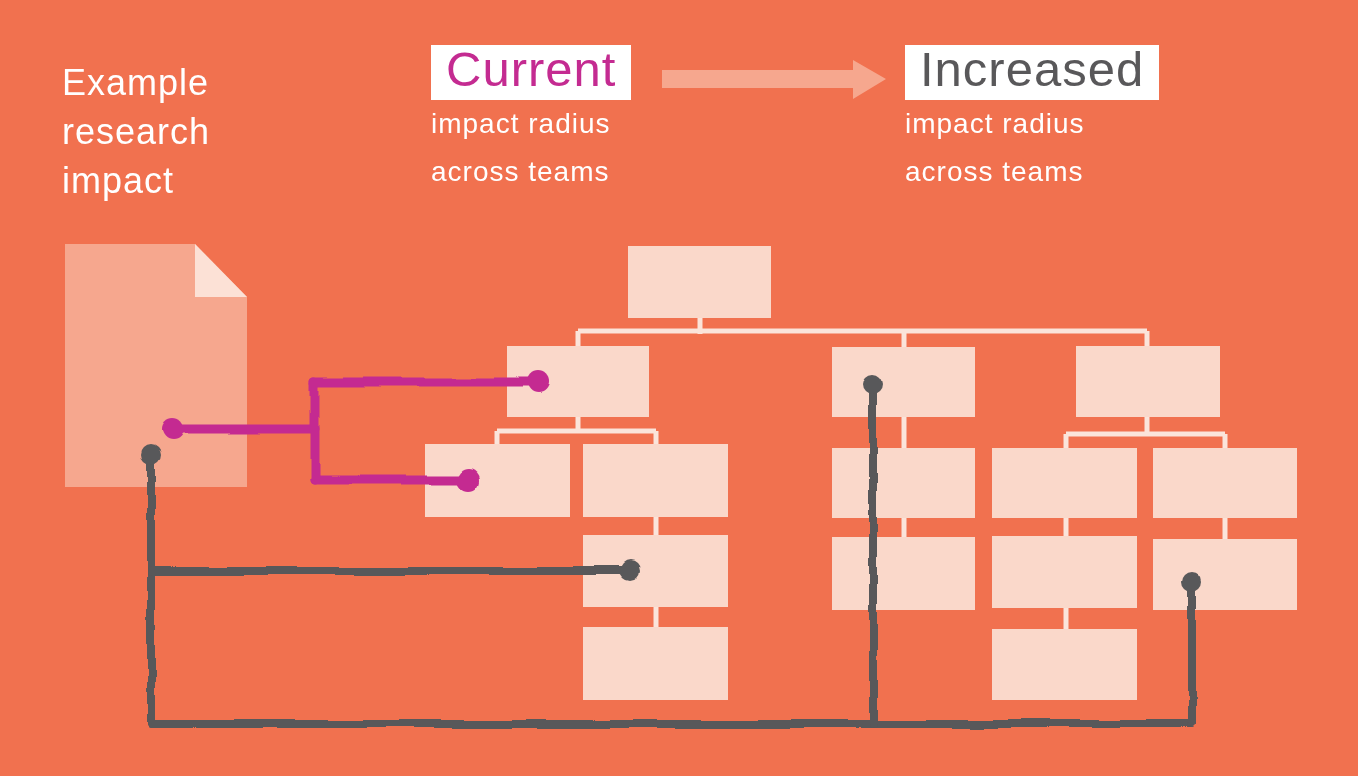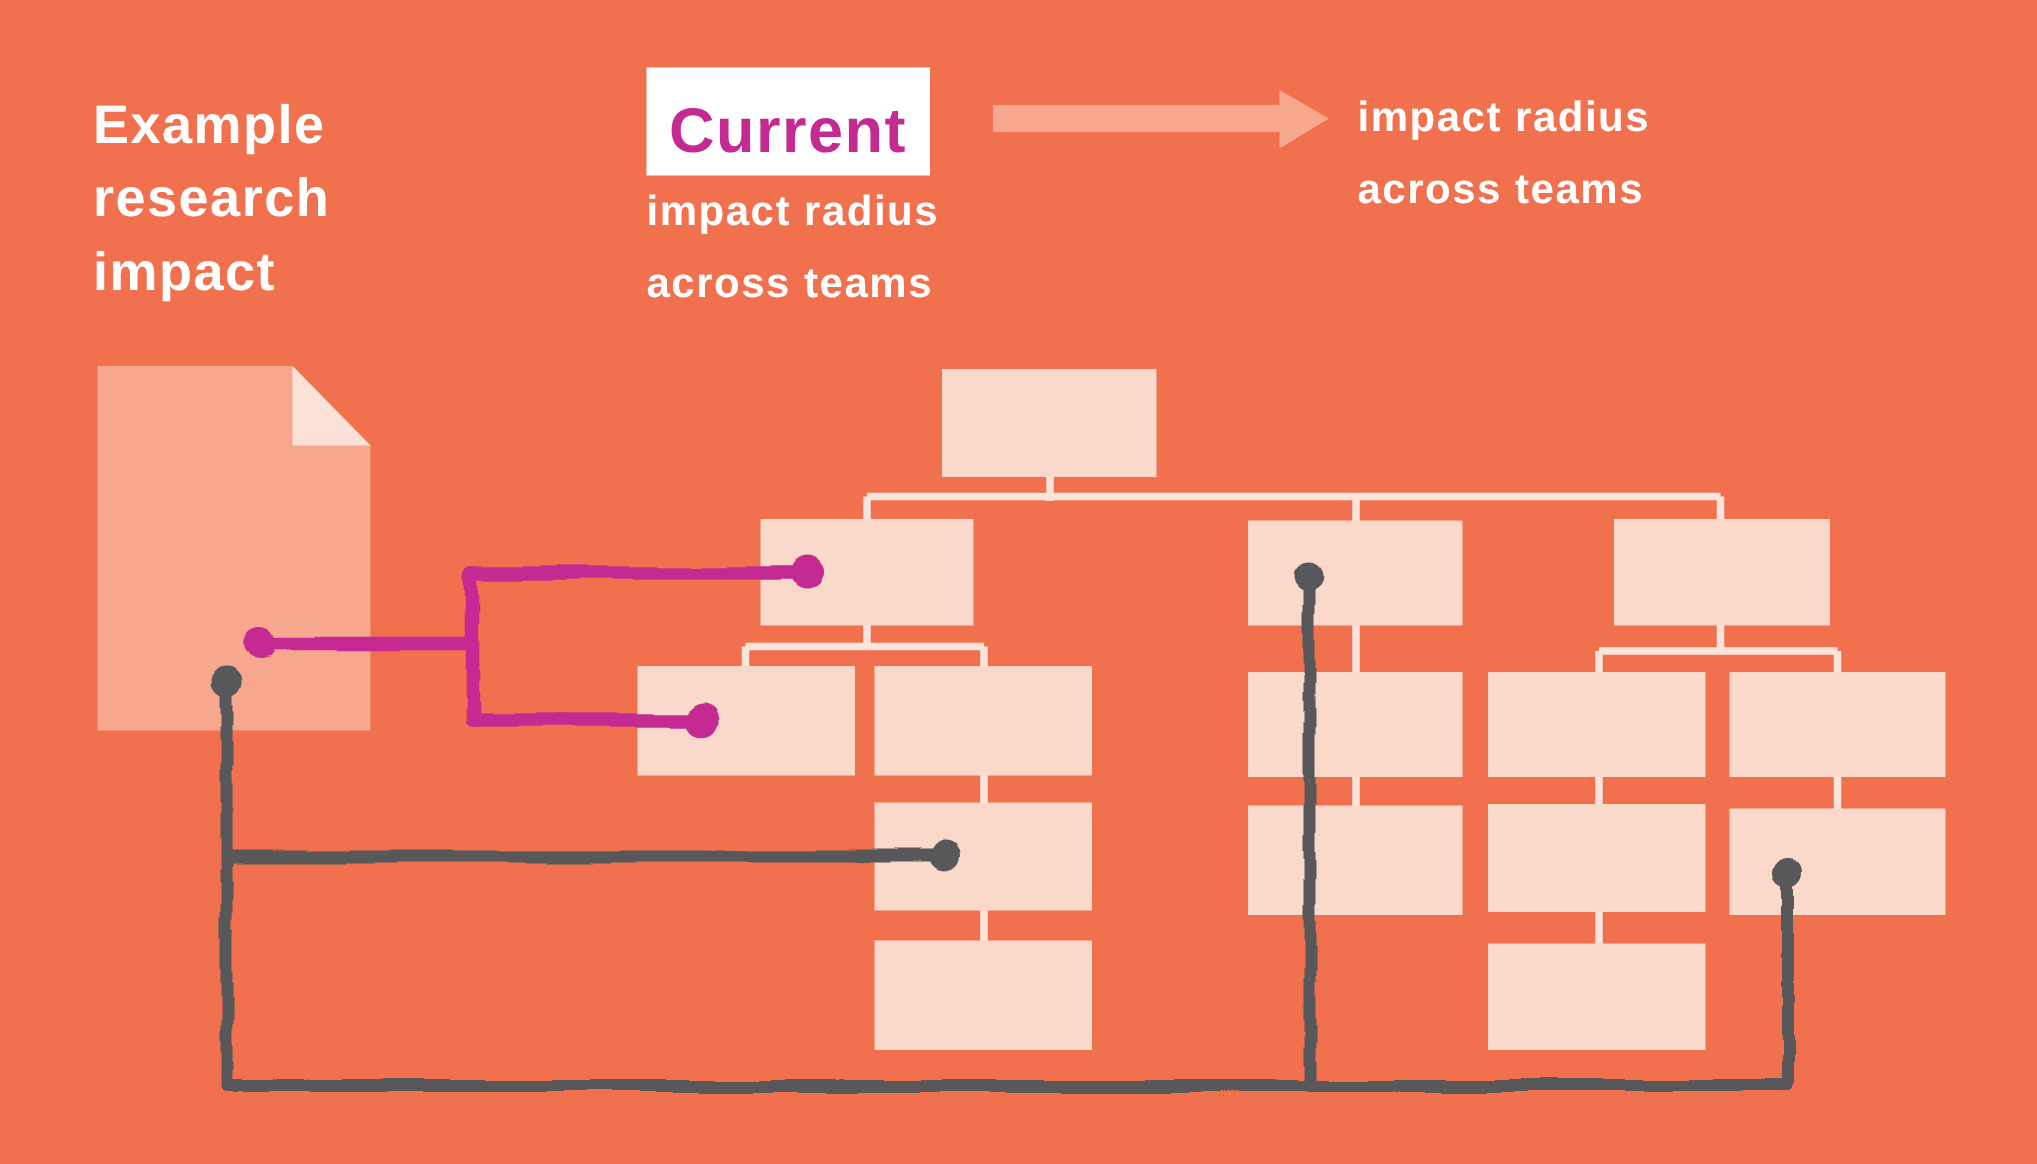--- a/index.html
+++ b/index.html
@@ -6,28 +6,28 @@
     --bg:#F1714F; --box:#FAD8CA; --conn:#FBE4DA; --doc:#F6A78E; --fold:#FCE1D6;
     --magenta:#C42B91; --gray:#59585A; --white:#FFFFFF; --inc:#58585A;
   }
   html,body{margin:0;padding:0;background:#d8d8d8;}
   .canvas{
     position:relative; width:1358px; height:776px; overflow:hidden;
     background:var(--bg);
     font-family:"Liberation Sans", sans-serif;
   }
   svg.diagram{position:absolute; left:0; top:0;}
-  .hdr{position:absolute; font-weight:700; letter-spacing:1px;}
+  .hdr{position:absolute; font-weight:400; letter-spacing:1px;}
   .label-left{
     left:62px; top:58px; color:var(--white);
     font-size:36px; line-height:49px;
   }
   .col-head .badge{
     display:inline-block; background:var(--white);
-    padding:17px 15px 6px 15px; font-size:42px; line-height:49px;
+    padding:0 15px 6px 15px; font-size:49px; line-height:49px;
   }
   .col-head .badge.cur{color:var(--magenta);}
   .col-head .badge.inc{color:var(--inc);}
   .col-head .sub{color:var(--white); font-size:28px; line-height:48px;}
   .col-head .sub:first-of-type{margin-top:9px;}
   .current-head{left:431px; top:45px;}
   .increased-head{left:905px; top:45px;}
 </style>
 </head>
 <body>
@@ -107,17 +107,18 @@
     <div>impact</div>
   </div>
 
   <div class="hdr col-head current-head">
     <div class="badge cur">Current</div>
     <div class="sub">impact radius</div>
     <div class="sub">across teams</div>
   </div>
 
   <div class="hdr col-head increased-head">
+    <div class="badge inc">Increased</div>
     <div class="sub">impact radius</div>
     <div class="sub">across teams</div>
   </div>
 
 </div>
 
 </body></html>

